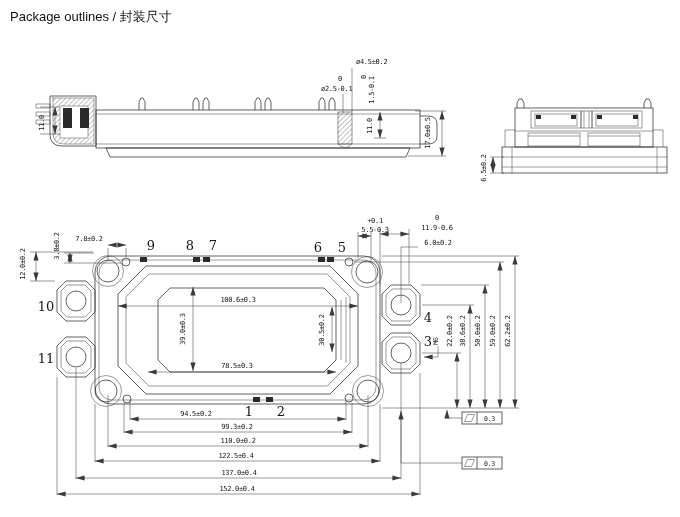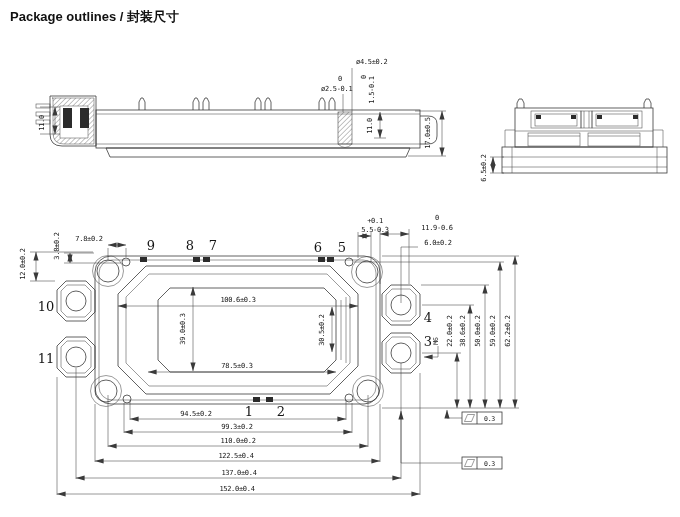--- a/index.html
+++ b/index.html
@@ -1,18 +1,18 @@
 <!DOCTYPE html>
 <html><head>
 <meta charset="utf-8">
 <style>
   html,body{margin:0;padding:0;background:#ffffff;}
   .page{position:relative;width:680px;height:517px;background:#fff;overflow:hidden;
         font-family:"Liberation Sans",sans-serif;}
-  .title{position:absolute;left:10px;top:8px;font-size:13px;font-weight:bold;color:#111;
+  .title{position:absolute;left:10px;top:8px;font-size:13px;font-weight:normal;color:#111;
          font-family:"Liberation Sans",sans-serif;}
   svg{position:absolute;left:0;top:0;}
   .ln{stroke:#3a3a3a;stroke-width:0.8;fill:none;}
   .thin{stroke:#4a4a4a;stroke-width:0.55;fill:none;}
   .dim{stroke:#444;stroke-width:0.55;fill:none;}
   .dark{fill:#2b2b2b;stroke:none;}
   text{fill:#141414;font-family:"DejaVu Sans Mono","Liberation Mono",monospace;
        font-size:7px;letter-spacing:-0.3px;}
   text.num{font-family:"DejaVu Serif","Liberation Serif",serif;font-size:13px;letter-spacing:0;}
   text.gd{font-size:6.5px;}

